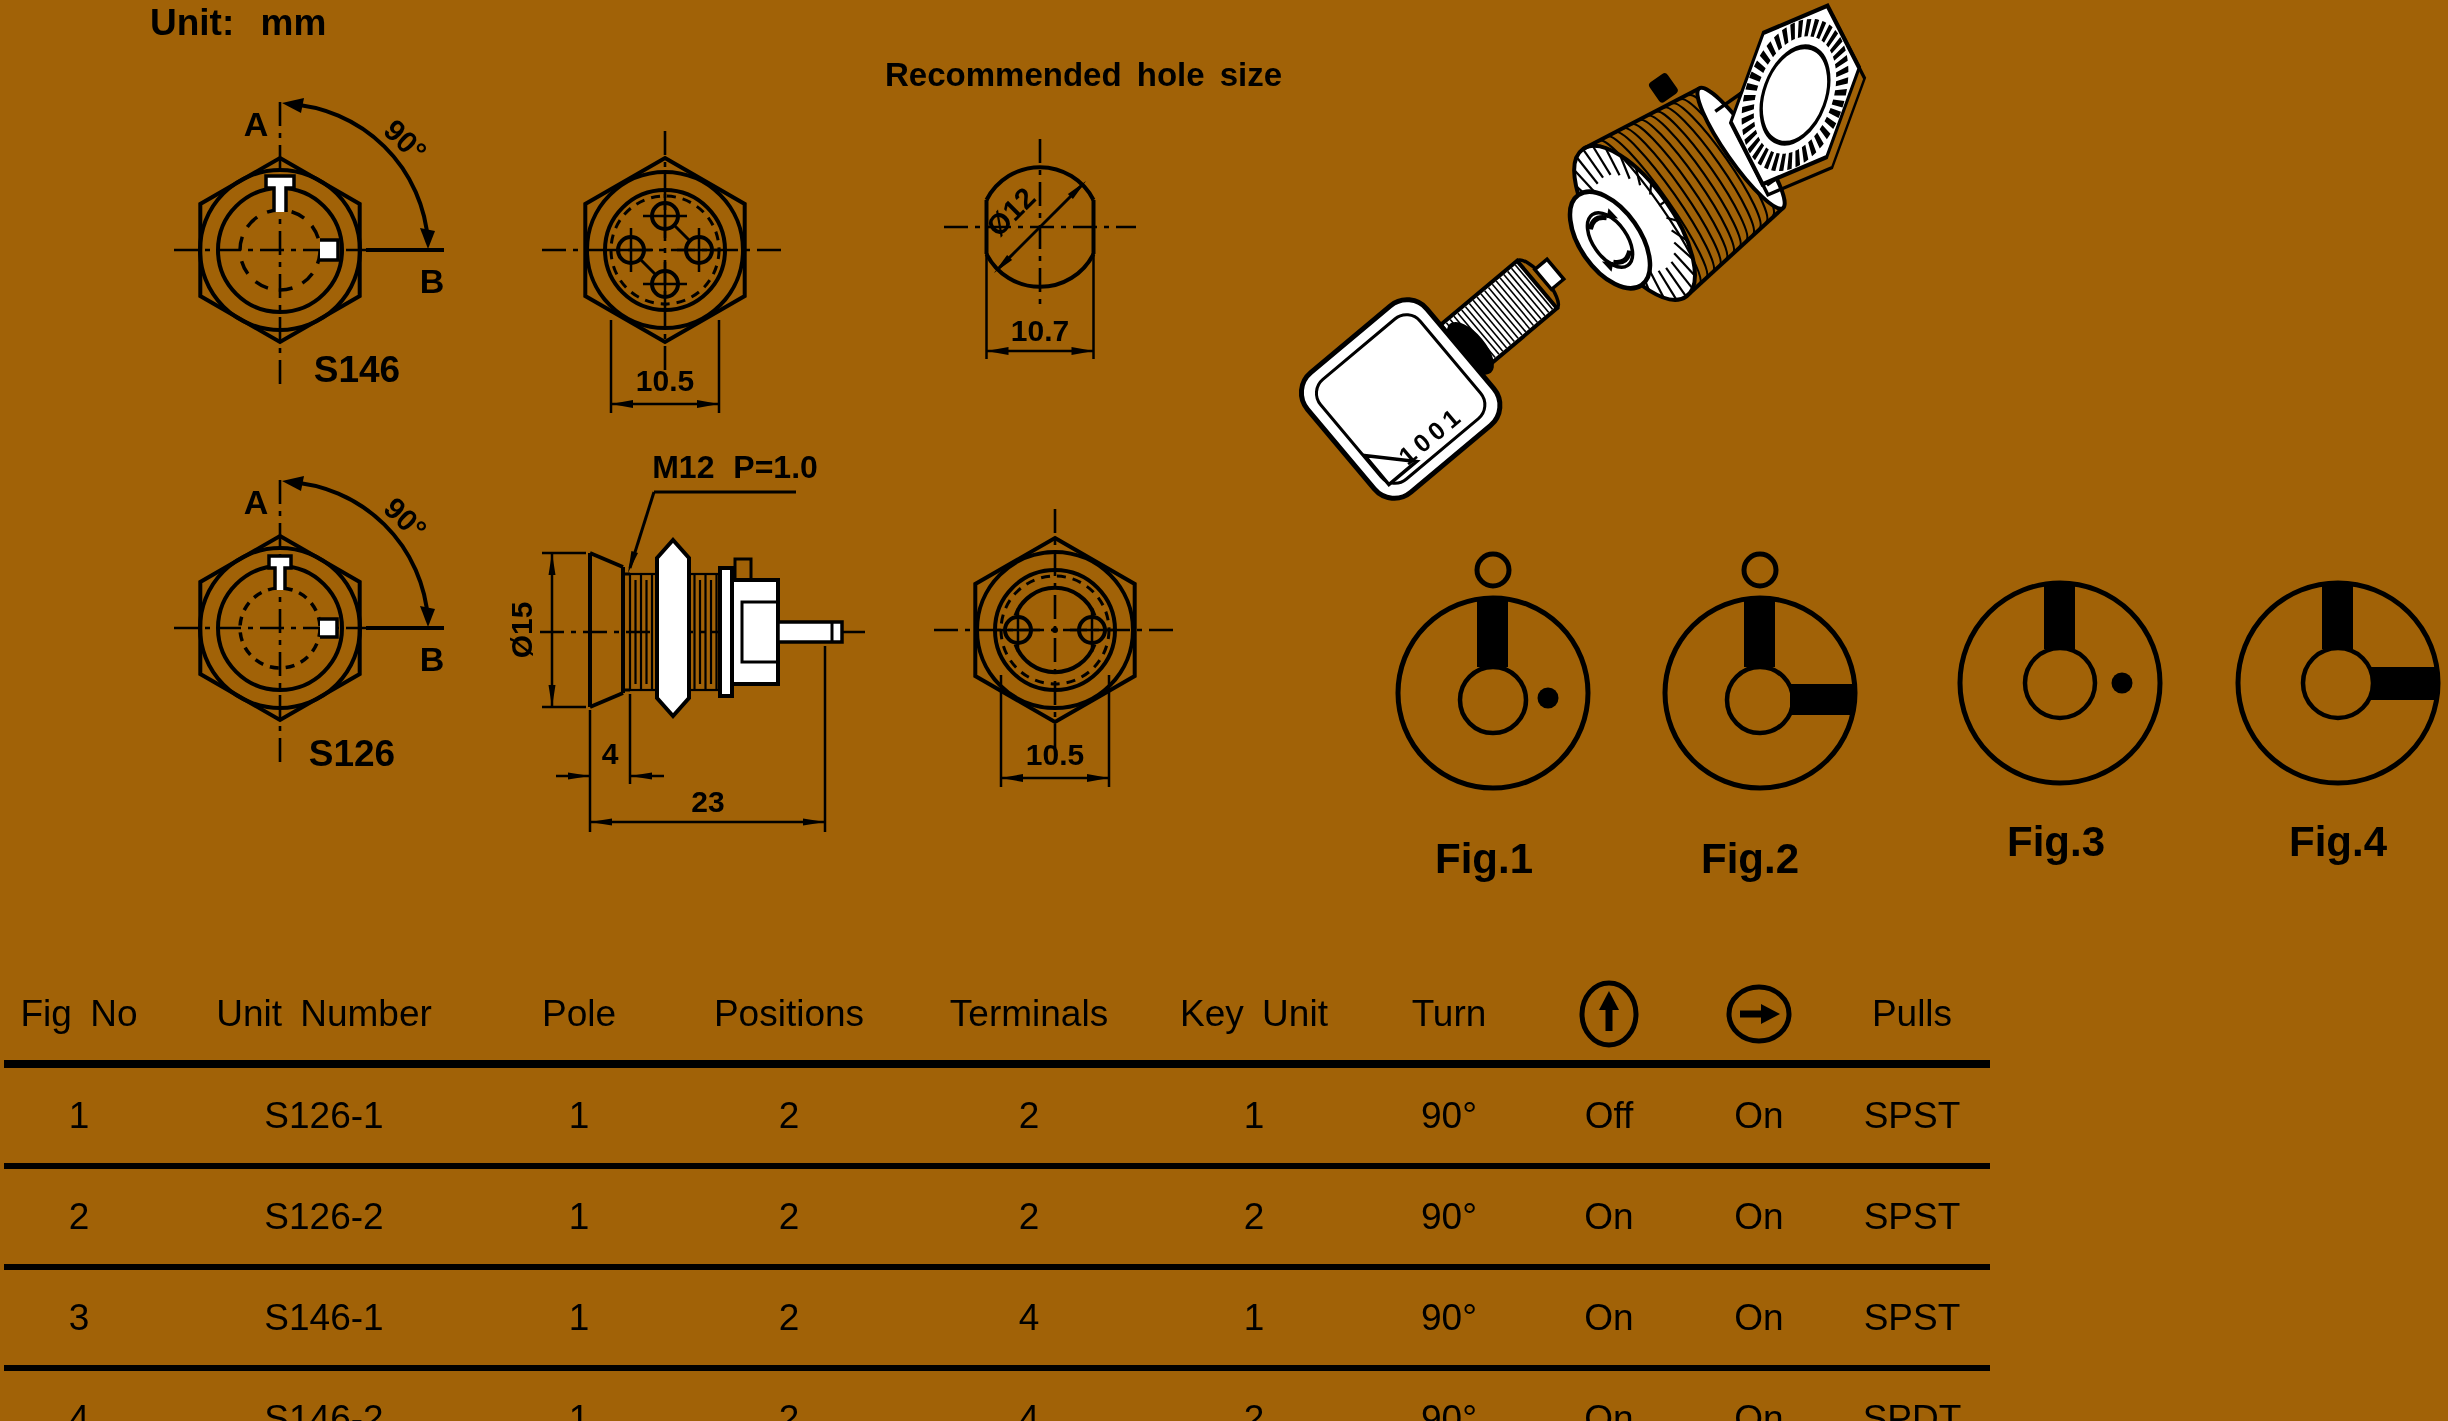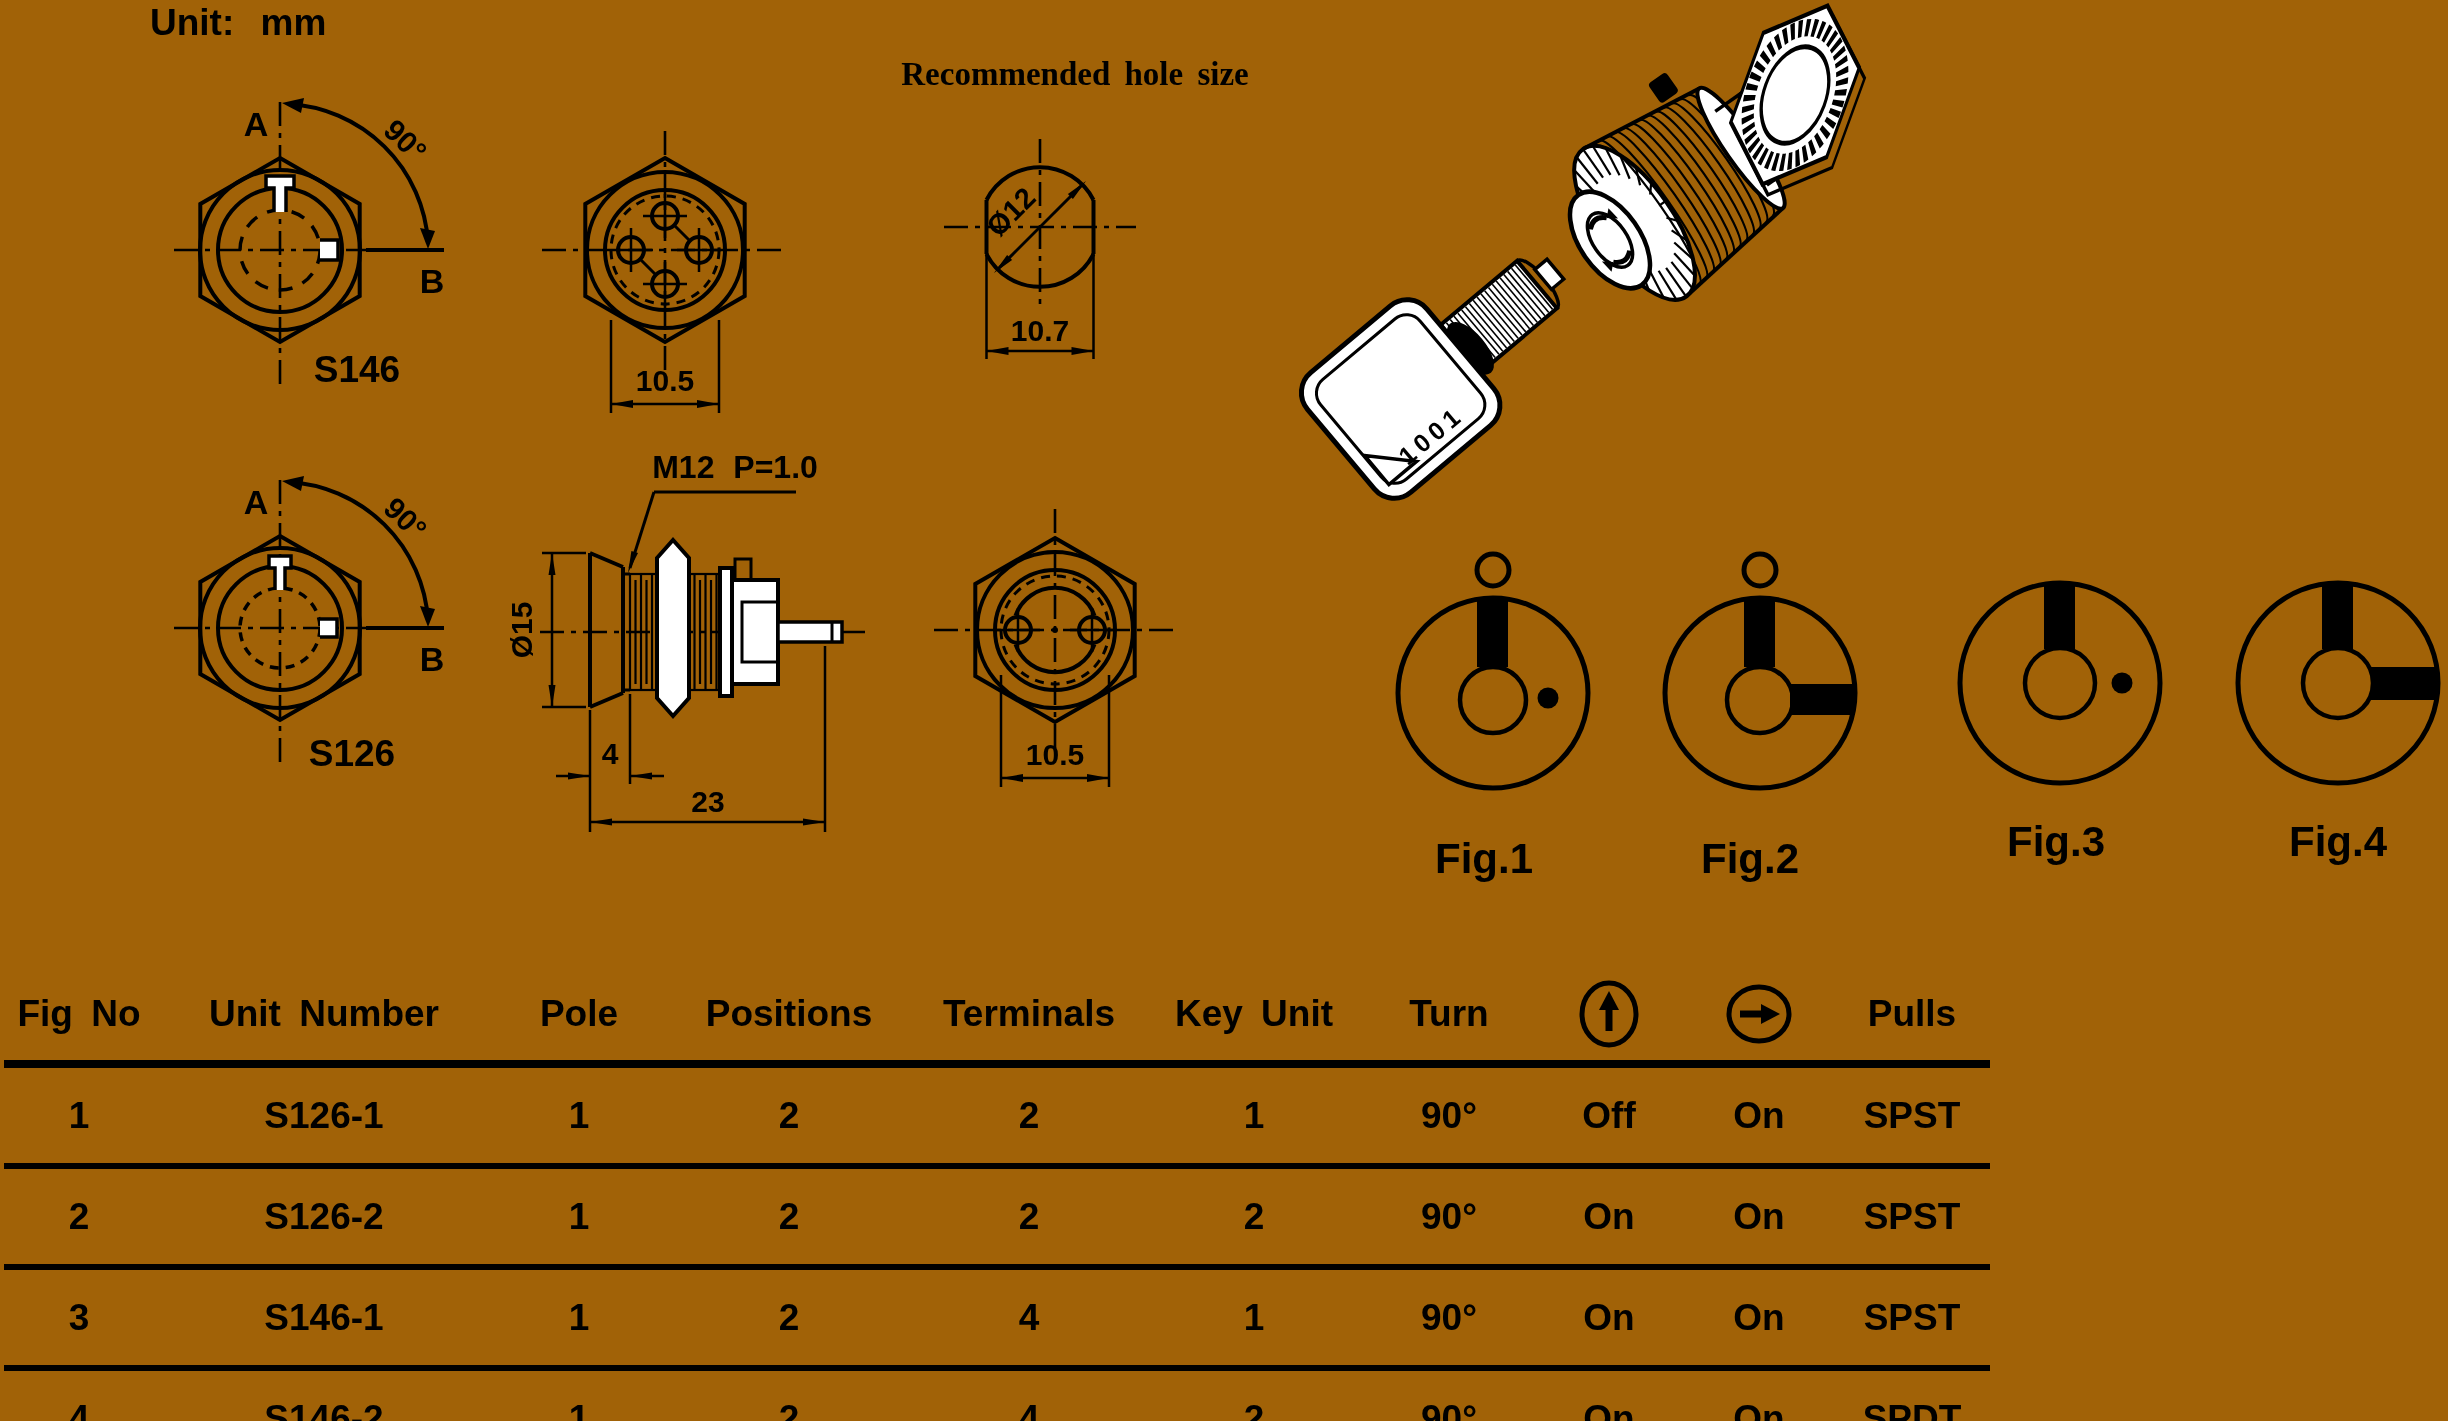--- a/index.html
+++ b/index.html
@@ -11,25 +11,25 @@
   svg text{font-family:"Liberation Sans",sans-serif;font-weight:bold;fill:#000;}
   .ln{stroke:#000;fill:none;stroke-linecap:butt;}
   .s2{stroke-width:2.2}.s25{stroke-width:2.5}.s3{stroke-width:3}.s35{stroke-width:3.5}
   .s4{stroke-width:4}.s45{stroke-width:4.5}.s5{stroke-width:5}
   .cl{stroke:#000;fill:none;stroke-width:2.6;stroke-dasharray:24 7 5 7;}
   .dash{stroke-dasharray:14 11;}
   .dash2{stroke-dasharray:9 7;}
   .wf{fill:#ffffff;}
   .bk{fill:#000;stroke:none;}
   .unit{font-size:37px;word-spacing:16px;}
-  .holehdr{font-size:33px;word-spacing:6px;text-align:center;width:380px;font-family:Liberation Serif, serif;}
+  .holehdr{font-size:33px;word-spacing:6px;text-align:center;width:380px;}
   .dimtxt{font-size:30px;}
   
   #spec-table{border-collapse:collapse;table-layout:fixed;width:1986px;}
-  #spec-table th,#spec-table td{font-size:37px;font-weight:bold;text-align:center;
+  #spec-table th,#spec-table td{font-size:37px;font-weight:normal;text-align:center;
      vertical-align:middle;padding:0;word-spacing:8px;}
   #spec-table thead th{height:92px;border-bottom:8px solid #000;}
   #spec-table tbody td{height:95px;border-bottom:6px solid #000;}
   #spec-table tbody tr:last-child td{border-bottom:none;}
   .hdr-icon{display:inline-block;vertical-align:middle;}
 </style>
 </head>
 <body>
 
 <div id="page">

